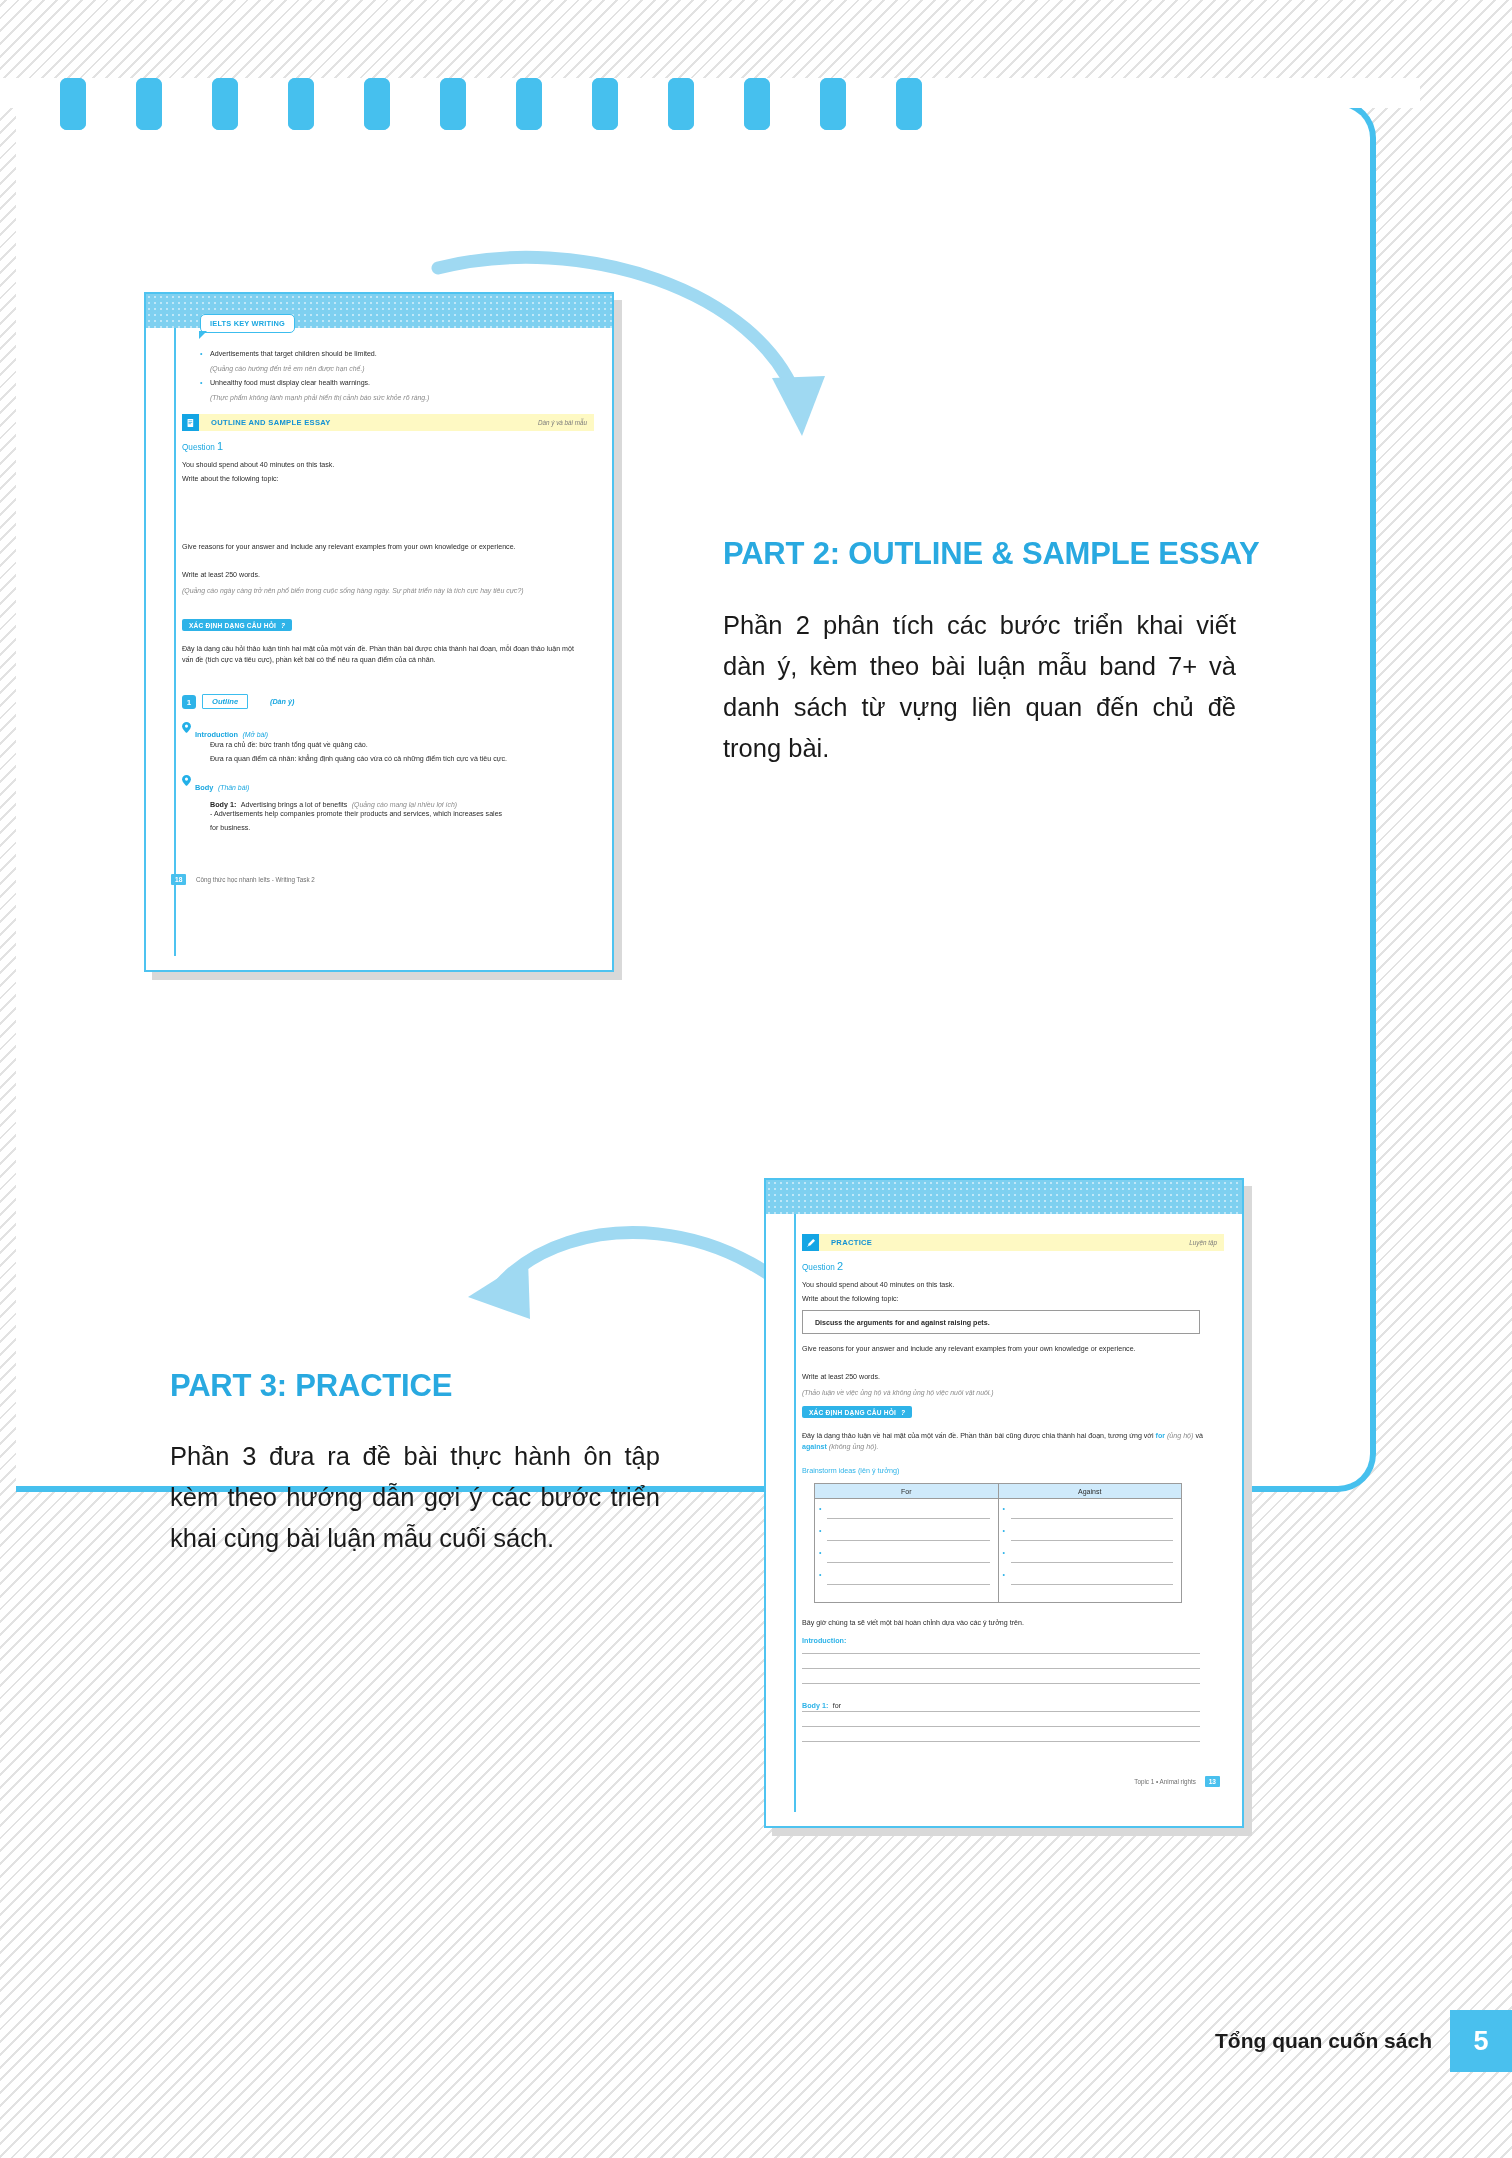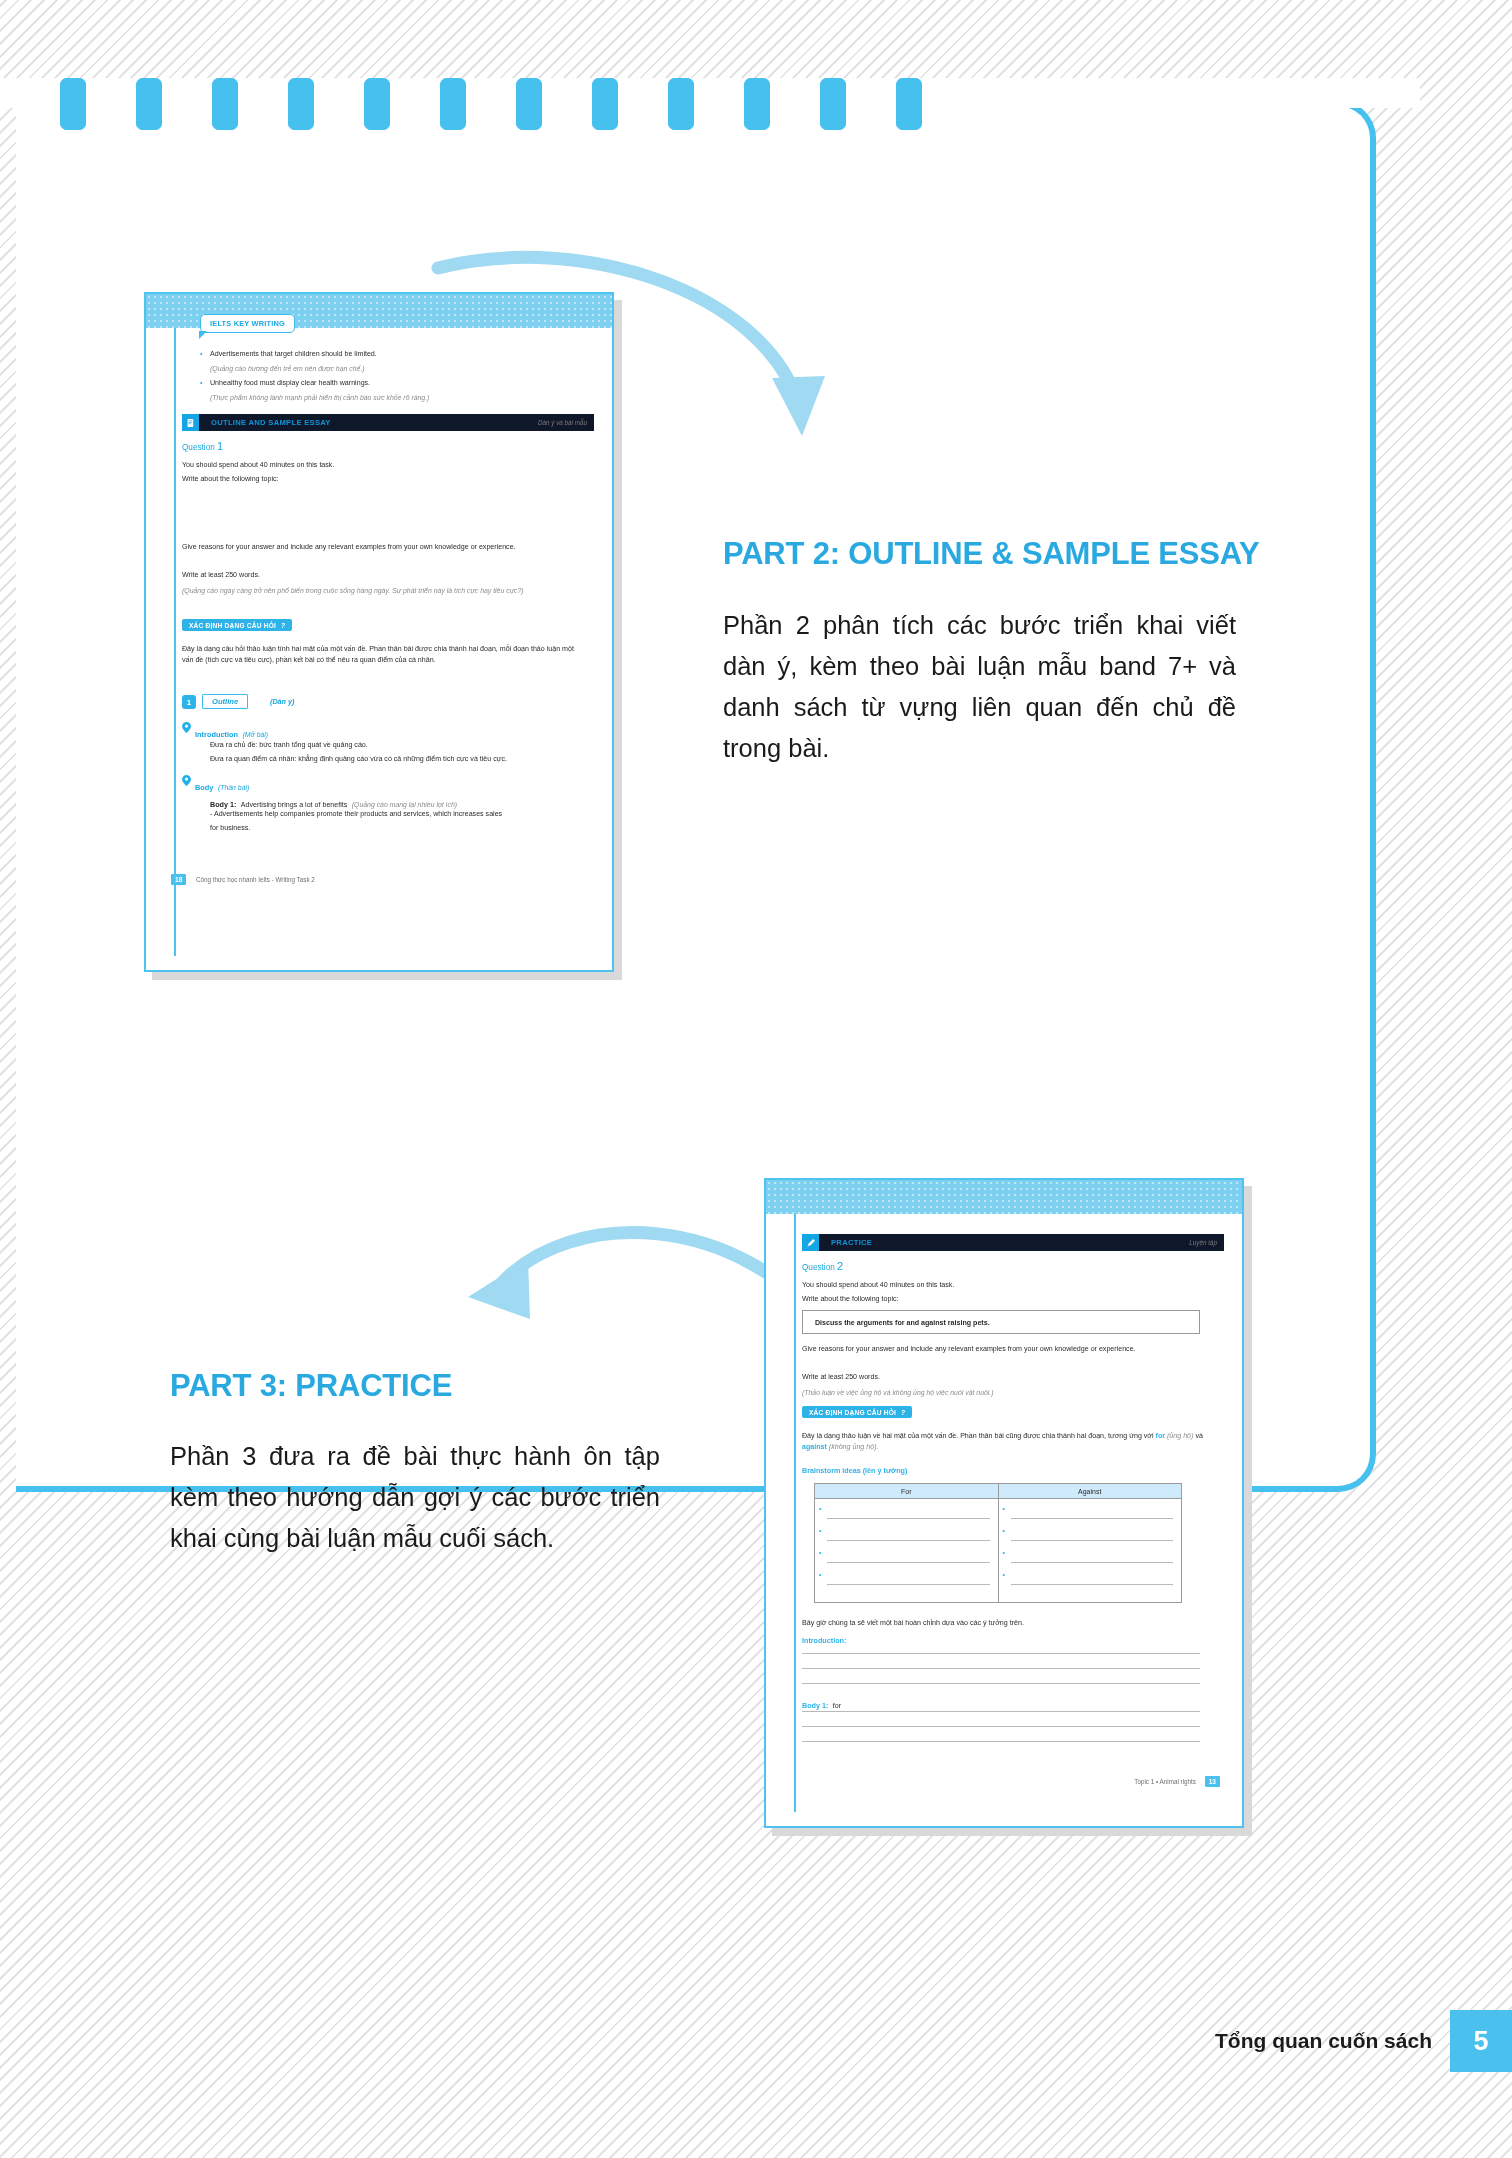--- a/index.html
+++ b/index.html
@@ -105,21 +105,21 @@
     letter-spacing:0.2px;
     padding:4px 9px 4px 9px;
     white-space:nowrap;
   }
   .bubble:after{
     content:"";position:absolute;left:-2px;bottom:-7px;
     border-left:8px solid #3cbdee;border-bottom:8px solid transparent;
   }
   
   .secbar{
-    position:absolute;height:17px;background:#0f172a;display:flex;align-items:center;
+    position:absolute;height:17px;background:#fef9c3;display:flex;align-items:center;
   }
   .secbar .ic{
     width:17px;height:17px;background:#14a5e4;flex:0 0 17px;
     display:flex;align-items:center;justify-content:center;color:#fff;font-size:9px;
   }
   .secbar .lbl{
     color:#1392d4;font-weight:bold;font-size:7.6px;letter-spacing:0.3px;margin-left:12px;
   }
   .secbar .rt{
     margin-left:auto;color:#7b7b7b;font-size:6.3px;font-style:italic;padding-right:7px;
@@ -342,21 +342,21 @@
 
   <div class="pill" style="left:38px;top:228px;">
     <span>XÁC ĐỊNH DẠNG CÂU HỎI</span>
     <span style="font-style:italic;margin-left:3px;">?</span>
   </div>
 
   <div class="t" style="left:38px;top:253px;white-space:normal;width:402px;font-size:7.1px;color:#2b2b2b;line-height:11.4px;">
     <span>Đây là dạng thảo luận về hai mặt của một vấn đề. Phần thân bài cũng được chia thành hai đoạn, tương ứng với </span><span style="color:#2eb3e8;font-weight:bold;">for</span><span style="font-style:italic;color:#8b8b8b;"> (ủng hộ)</span><span> và </span><span style="color:#2eb3e8;font-weight:bold;">against</span><span style="font-style:italic;color:#8b8b8b;"> (không ủng hộ).</span>
   </div>
 
-  <div class="t" style="left:38px;top:288px;font-size:7.2px;color:#2eb3e8;font-weight:bold;">Brainstorm ideas (lên ý tưởng)</div>
+  <div class="t" style="left:38px;top:288px;font-size:7.2px;color:#2eb3e8;font-weight:normal;">Brainstorm ideas (lên ý tưởng)</div>
 
   <div class="ptable" style="left:50px;top:305px;width:368px;height:120px;">
     <div class="hdr" style="background:#cfeafb;">
       <div>For</div>
       <div>Against</div>
     </div>
     <div class="bodyrow">
       <div class="col">
         <div class="wline"></div>
         <div class="wline" style="margin-top:9px;"></div>

